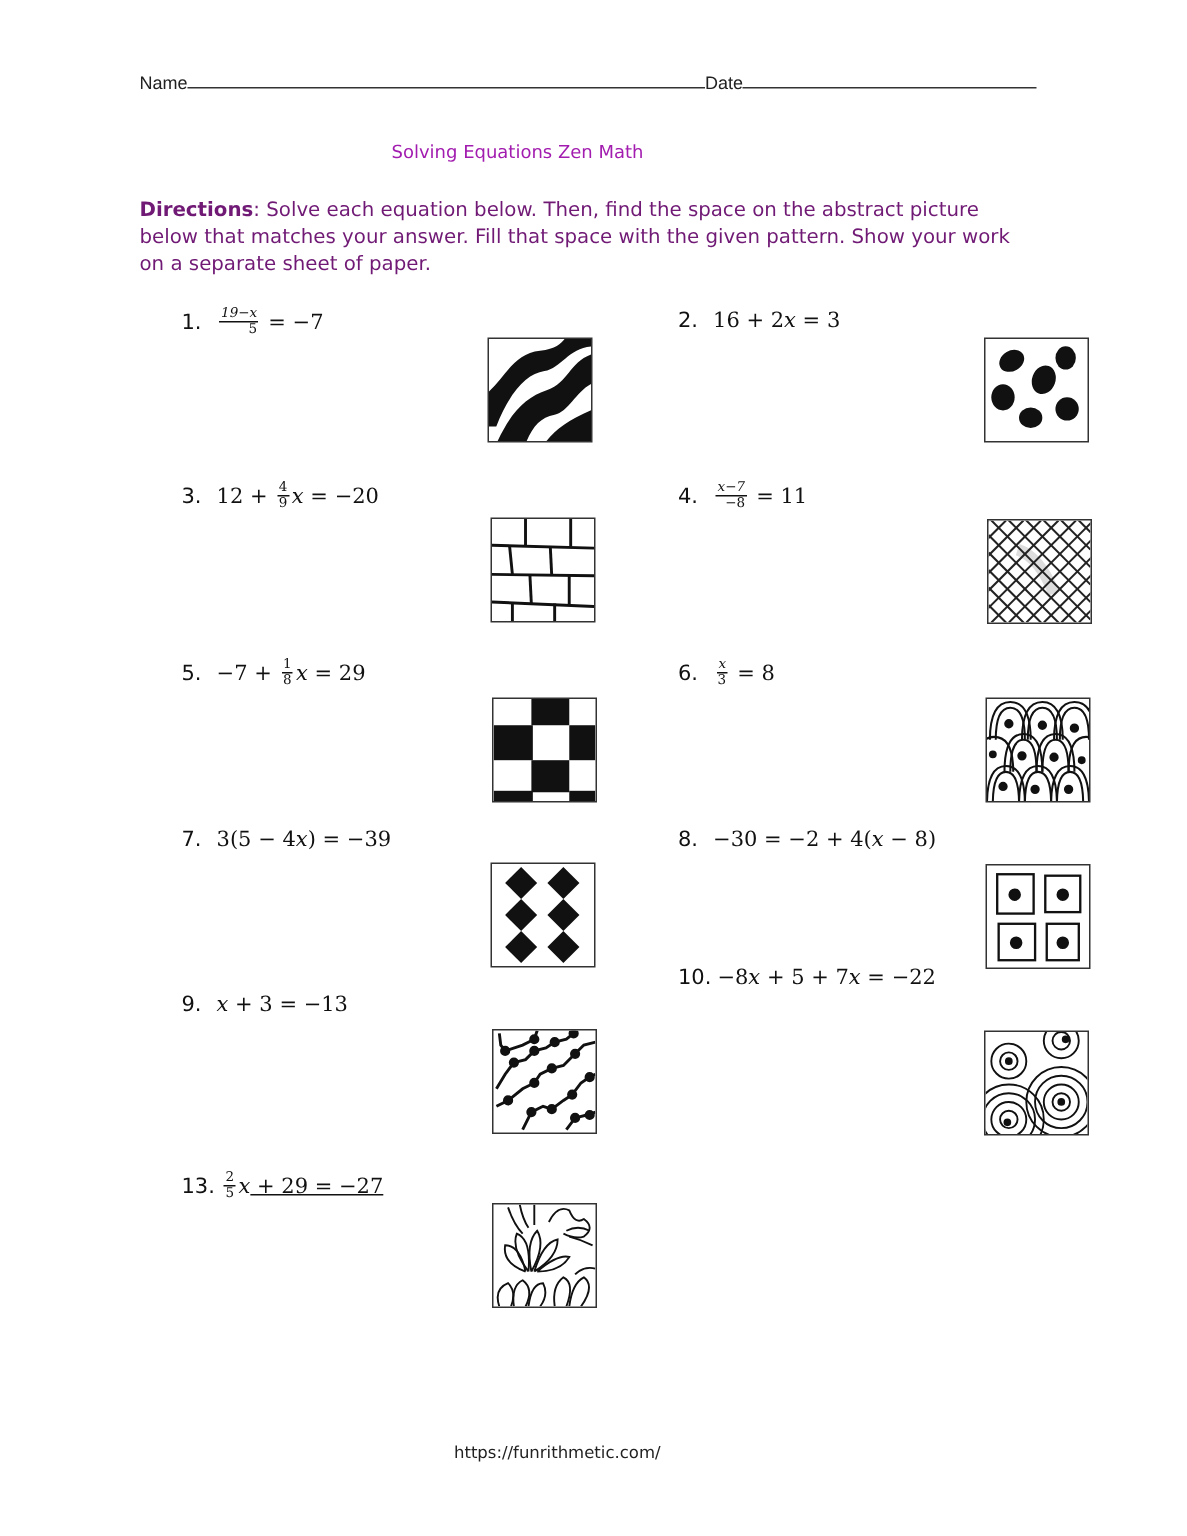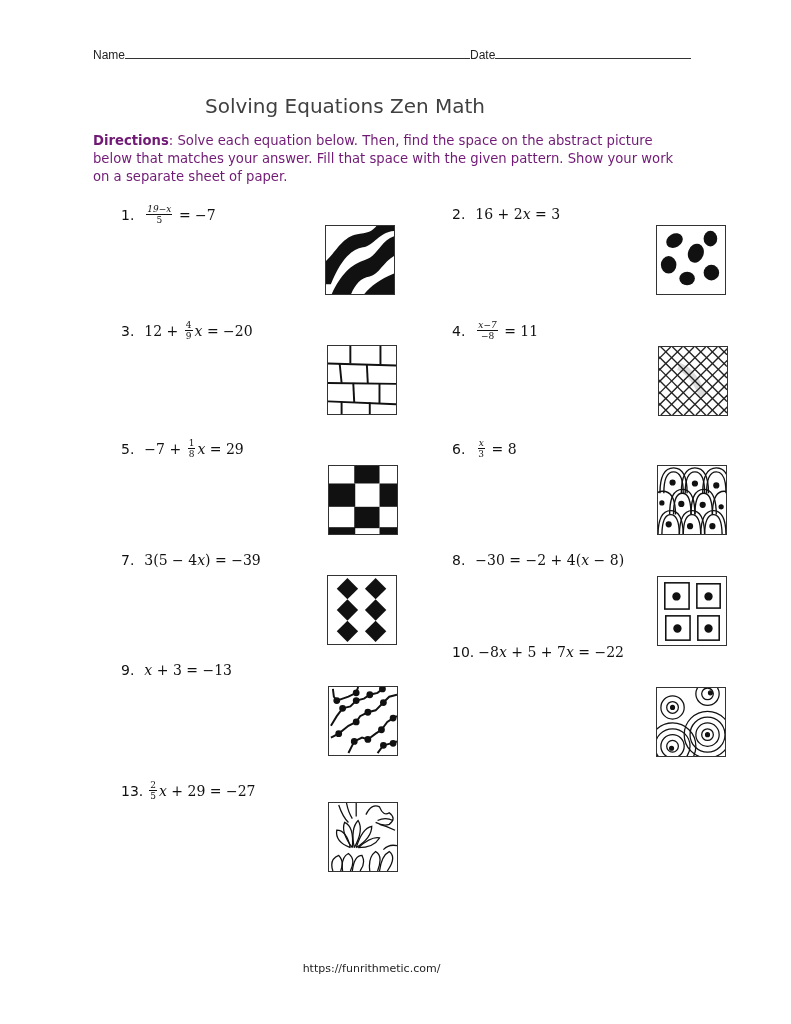--- a/index.html
+++ b/index.html
@@ -2,28 +2,28 @@
 <html><head>
 <meta charset="utf-8">
 <style>
   * { box-sizing: border-box; margin: 0; padding: 0; }
   html, body { width: 791px; height: 1024px; background: #ffffff; overflow: hidden; }
   body { position: relative; font-family: "DejaVu Sans", sans-serif; color: #111; }
 
   .header-line { position: absolute; top: 47px; left: 93px; font-family: "Liberation Sans", sans-serif; font-size: 12px; color: #222; }
   .header-line .blank { display: inline-block; border-bottom: 1px solid #333; height: 12px; vertical-align: baseline; }
 
-  .title { position: absolute; top: 94px; left: 0; width: 690px; text-align: center; font-size: 20px; color: #404040; }
+  .title { position: absolute; top: 94px; left: 0; width: 690px; text-align: center; font-size: 12px; color: #a21caf; }
 
   .directions { position: absolute; top: 132px; left: 93px; width: 600px; font-size: 13.2px; line-height: 18px; color: #701a75; }
   .directions b { font-weight: bold; }
 
   .problem { position: absolute; font-family: "DejaVu Serif", serif; font-size: 14px; color: #111; white-space: nowrap; display: flex; align-items: center; }
   .problem .num { font-family: "DejaVu Sans", sans-serif; margin-right: 10px; font-size: 14px; }
-  .frac { display: inline-flex; flex-direction: column; align-items: center; font-size: 9px; line-height: 10px; vertical-align: middle; margin: 0 2px; }
+  .frac { display: inline-flex; flex-direction: column; align-items: flex-end; font-size: 9px; line-height: 10px; vertical-align: middle; margin: 0 2px; }
   .frac .top { border-bottom: 1px solid #111; padding: 0 1px; }
   .frac .bot { padding: 0 1px; }
   .var { font-style: italic; }
 
   .pattern { position: absolute; width: 70px; height: 70px; border: 1.5px solid #333; background: #fff; overflow: hidden; }
   .pattern svg { width: 100%; height: 100%; display: block; }
 
   .footer { position: absolute; top: 962px; left: 0; width: 743px; text-align: center; font-size: 11px; color: #222; }
 </style>
 </head>
@@ -293,21 +293,21 @@
   </svg>
 </div>
 
 <div class="problem" style="top:780px; left:121px;">
   <span class="num" style="margin-right:4px;">13.</span>
   <span class="frac">
       <span class="top">2</span>
       <span class="bot">5</span>
     </span>
   <span class="var">x</span>
-    <span style="white-space:pre;"> + 29 = −27</span>
+    <span style="white-space:pre;text-decoration:underline;"> + 29 = −27</span>
 </div>
 <div class="pattern" style="top:802px; left:328px;">
   <svg viewBox="0 0 70 70" stroke="#111" stroke-width="1.3" fill="none">
     <path d="M22 46 Q6 40 8 28 Q18 28 22 46"></path>
     <path d="M24 46 Q12 30 16 20 Q26 24 24 46"></path>
     <path d="M26 46 Q22 26 30 18 Q36 28 26 46"></path>
     <path d="M28 46 Q34 26 44 24 Q44 36 28 46"></path>
     <path d="M30 46 Q44 34 52 36 Q46 46 30 46"></path>
     <path d="M10 2 Q14 14 20 20"></path>
       <path d="M18 0 Q20 10 24 16"></path>

